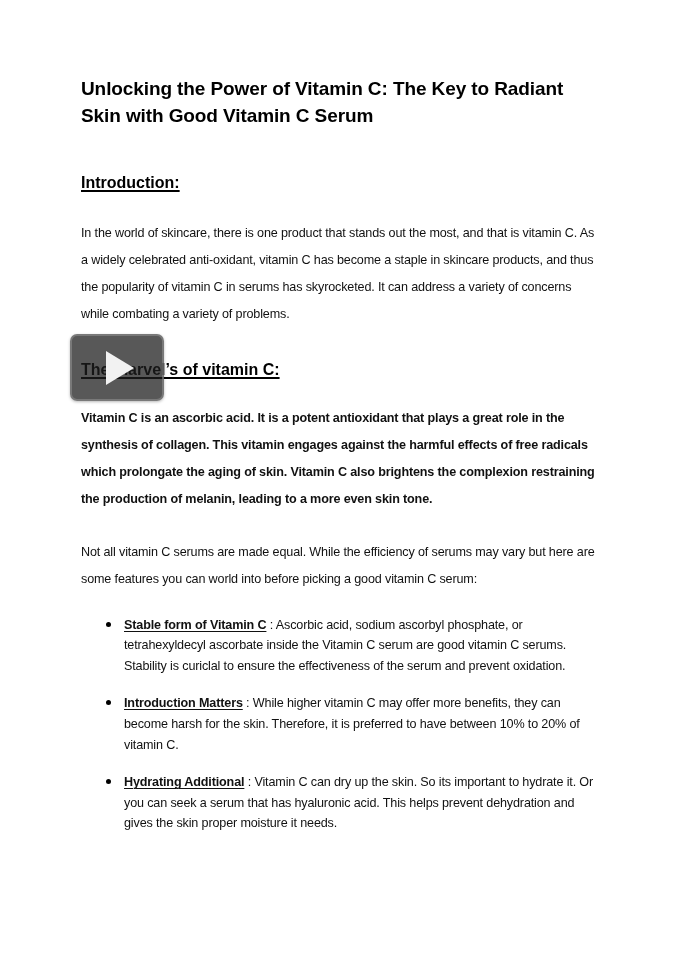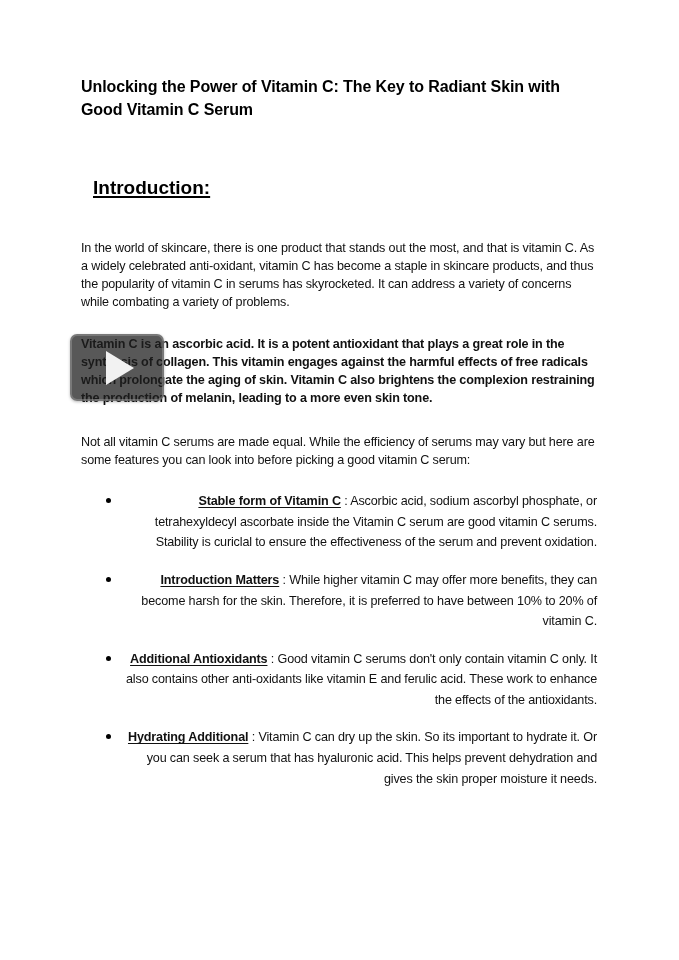--- a/index.html
+++ b/index.html
@@ -26,62 +26,61 @@
     position: absolute;
     left: 81px;
     top: 0;
     width: 516px;
   }
 
   
   .doc-title {
     margin: 0;
     padding-top: 76px;
-    font-size: 16px;
+    font-size: 19px;
     font-weight: bold;
     line-height: 1.42;
     letter-spacing: -0.1px;
     color: #000;
   }
 
   
   .section-heading {
-    margin: 12px;
-    font-size: 19px;
+    margin: 0;
+    font-size: 16px;
     font-weight: bold;
     line-height: 1.3;
     color: #000;
   }
   .section-heading .u {
     text-decoration: underline;
     text-underline-offset: 2px;
     text-decoration-thickness: 2px;
   }
   .h-intro { padding-top: 43px; }
   .h-marvel { padding-top: 32px; }
   .h-choosing { padding-top: 46px; }
 
   
   .body-text {
     margin: 0;
     font-size: 12.6px;
-    line-height: 18px;
+    line-height: 27px;
     color: #111;
     letter-spacing: -0.15px;
   }
   .p-intro { padding-top: 26px; }
   .p-marvel { padding-top: 24px; font-weight: bold; }
   .p-choosing { padding-top: 26px; }
 
   
   .bullet-list {
     margin: 0;
     padding: 22px 0 0 0;
     list-style: none;
-    text-align: right;
   }
   .bullet-item {
     position: relative;
     padding-left: 43px;
     margin-bottom: 17px;
     font-size: 12.6px;
     line-height: 20.6px;
     letter-spacing: -0.15px;
     color: #111;
   }
@@ -132,35 +131,33 @@
 
 <div class="page">
   <div class="content">
 
     <h1 class="doc-title">Unlocking the Power of Vitamin C: The Key to Radiant Skin with Good Vitamin C Serum</h1>
 
     <h2 class="section-heading h-intro"><span class="u">Introduction:</span></h2>
 
     <p class="body-text p-intro">In the world of skincare, there is one product that stands out the most, and that is vitamin C. As a widely celebrated anti-oxidant, vitamin C has become a staple in skincare products, and thus the popularity of vitamin C in serums has skyrocketed. It can address a variety of concerns while combating a variety of problems.</p>
 
+    <h2 class="section-heading h-marvel"><span class="u">The marvel’s of vitamin C:</span></h2>
 
     <p class="body-text p-marvel">Vitamin C is an ascorbic acid. It is a potent antioxidant that plays a great role in the synthesis of collagen. This vitamin engages against the harmful effects of free radicals which prolongate the aging of skin. Vitamin C also brightens the complexion restraining the production of melanin, leading to a more even skin tone.</p>
 
 
-    <p class="body-text p-choosing">Not all vitamin C serums are made equal. While the efficiency of serums may vary but here are some features you can look into before picking a good vitamin C serum:</p>
+    <p class="body-text p-choosing">Not all vitamin C serums are made equal. While the efficiency of serums may vary but here are some features you can world into before picking a good vitamin C serum:</p>
 
     <ul class="bullet-list">
       <li class="bullet-item">
         <span class="bullet-dot"></span><span class="bullet-term">Stable form of Vitamin C</span><span> : Ascorbic acid, sodium ascorbyl phosphate, or tetrahexyldecyl ascorbate inside the Vitamin C serum are good vitamin C serums. Stability is curiclal to ensure the effectiveness of the serum and prevent oxidation.</span>
       </li>
       <li class="bullet-item">
         <span class="bullet-dot"></span><span class="bullet-term">Introduction Matters</span><span> : While higher vitamin C may offer more benefits, they can become harsh for the skin. Therefore, it is preferred to have between 10% to 20% of vitamin C.</span>
-      </li>
-      <li class="bullet-item">
-        <span class="bullet-dot"></span><span class="bullet-term">Additional Antioxidants</span><span> : Good vitamin C serums don't only contain vitamin C only. It also contains other anti-oxidants like vitamin E and ferulic acid. These work to enhance the effects of the antioxidants.</span>
       </li>
       <li class="bullet-item">
         <span class="bullet-dot"></span><span class="bullet-term">Hydrating Additional</span><span> : Vitamin C can dry up the skin. So its important to hydrate it. Or you can seek a serum that has hyaluronic acid. This helps prevent dehydration and gives the skin proper moisture it needs.</span>
       </li>
     </ul>
 
   </div>
 
   <div class="video-overlay" title="Play">
     <div class="play-triangle"></div>

